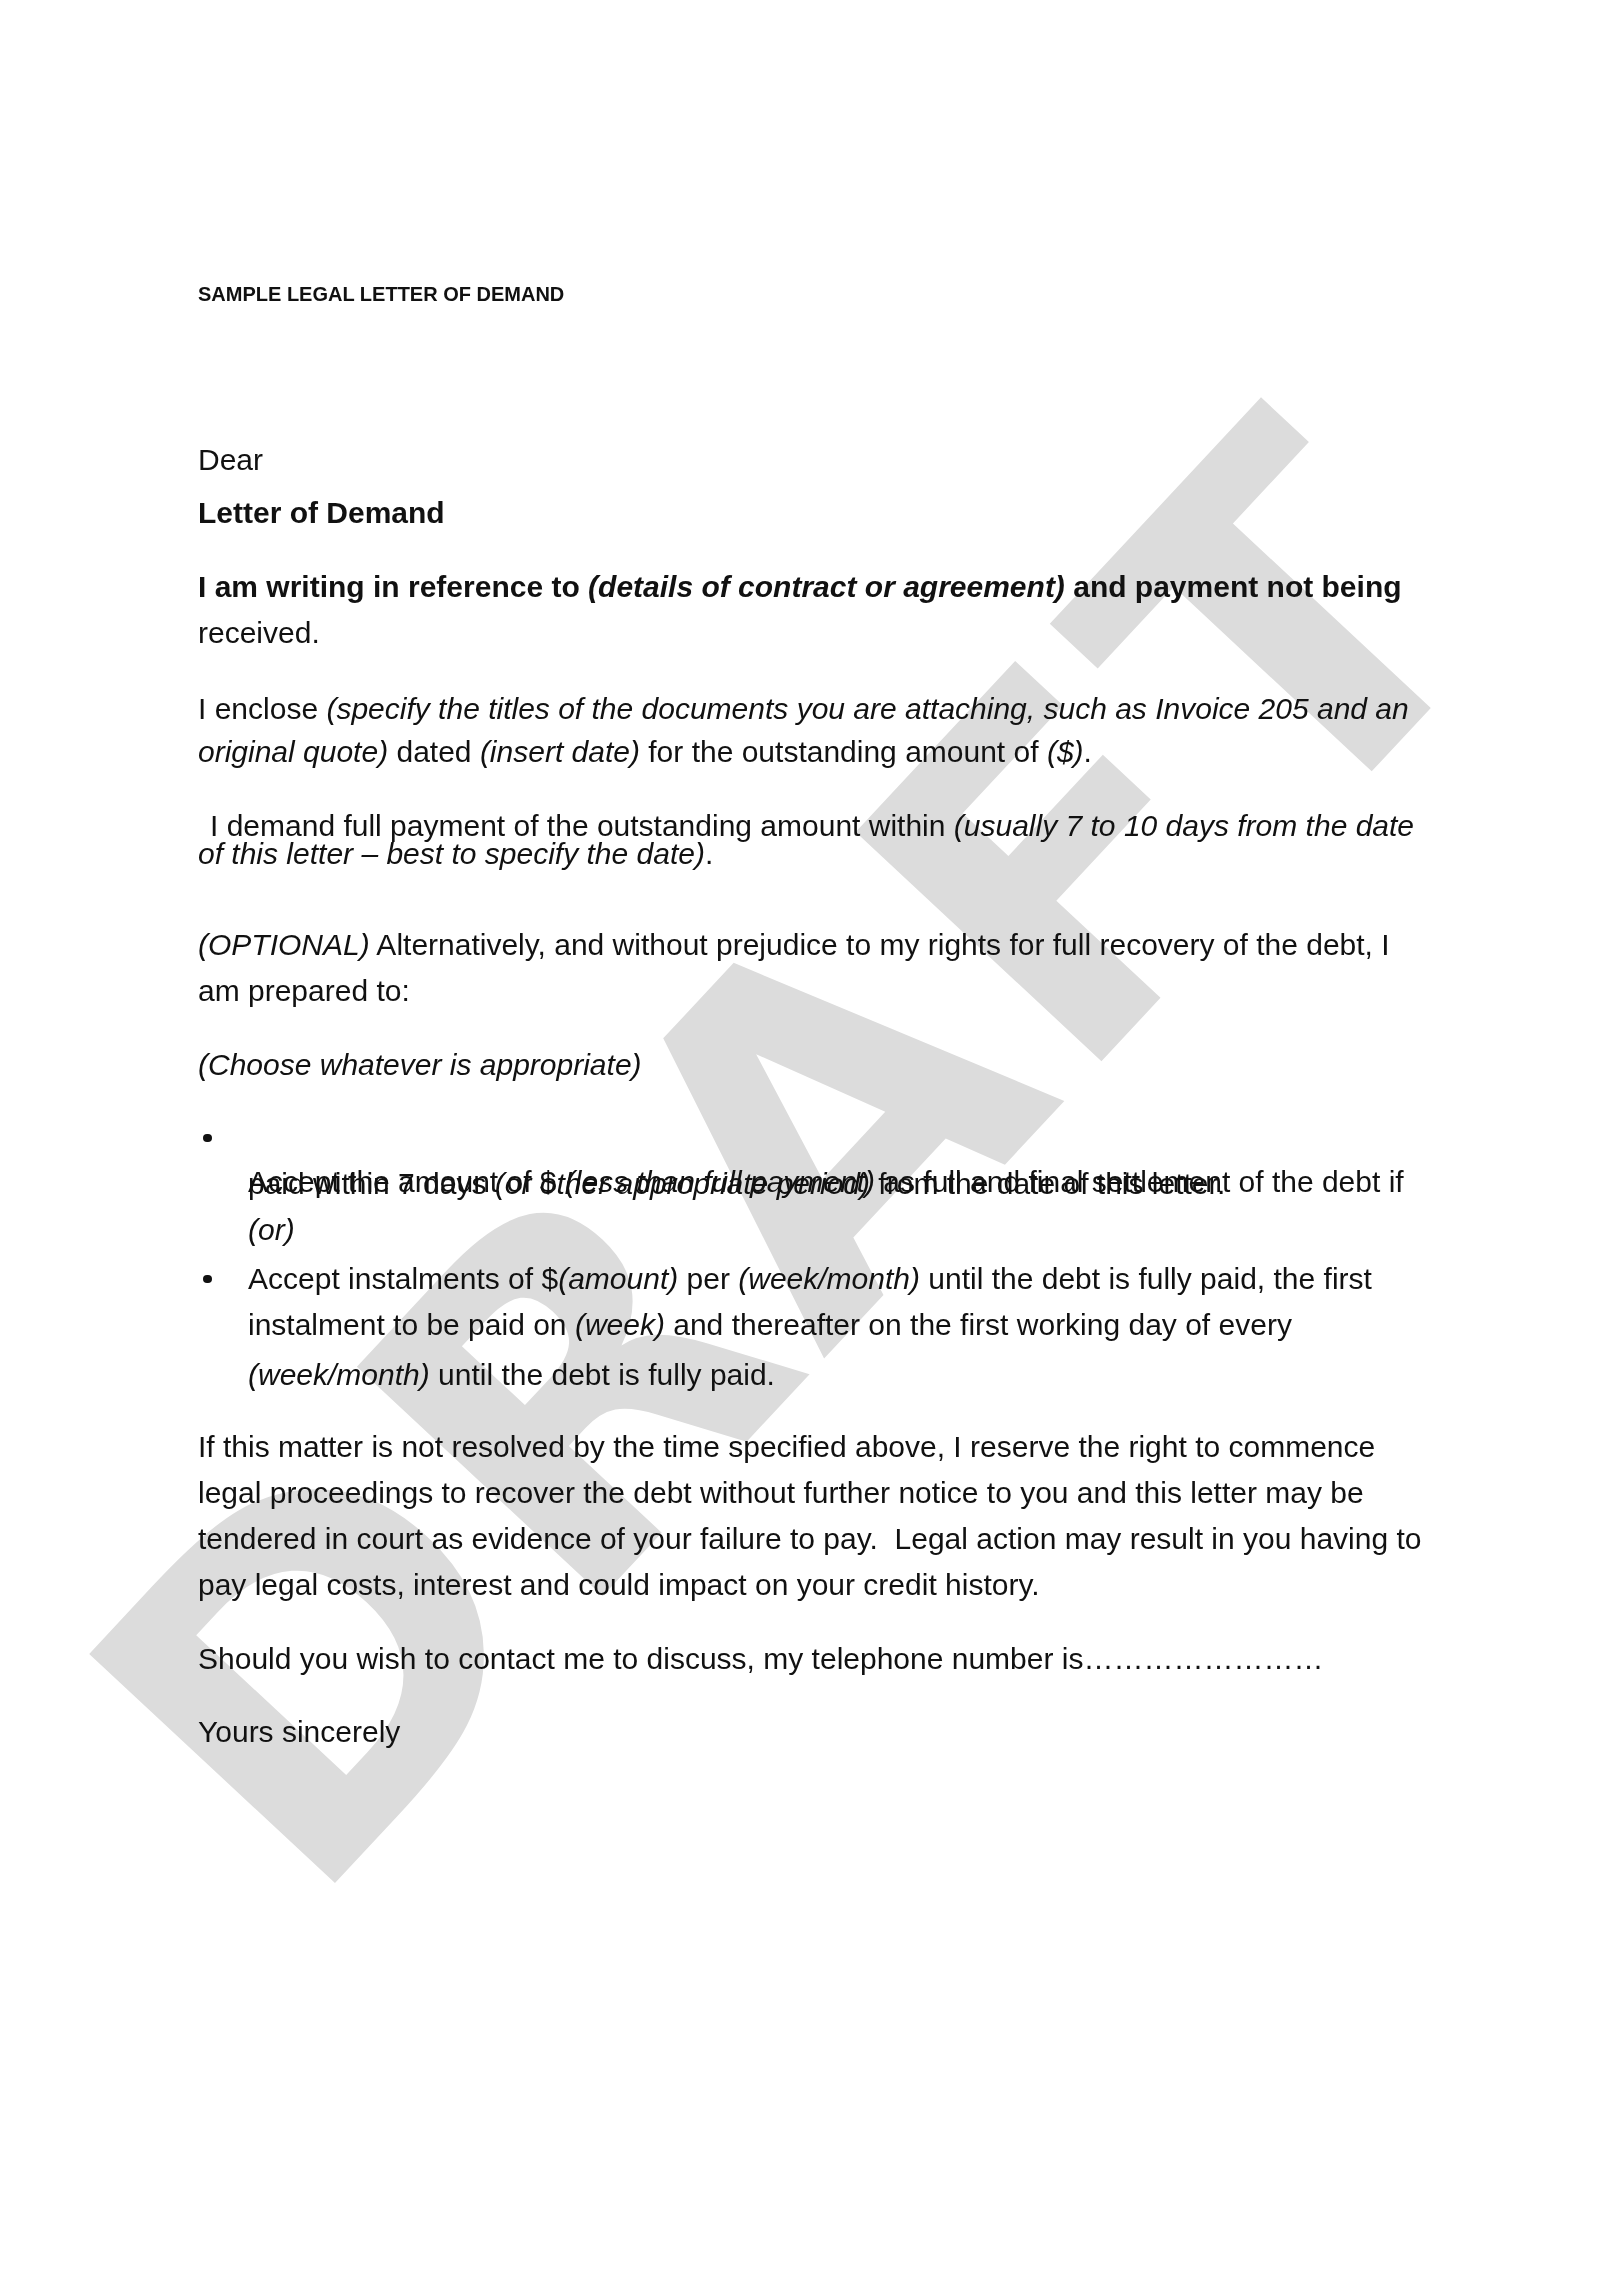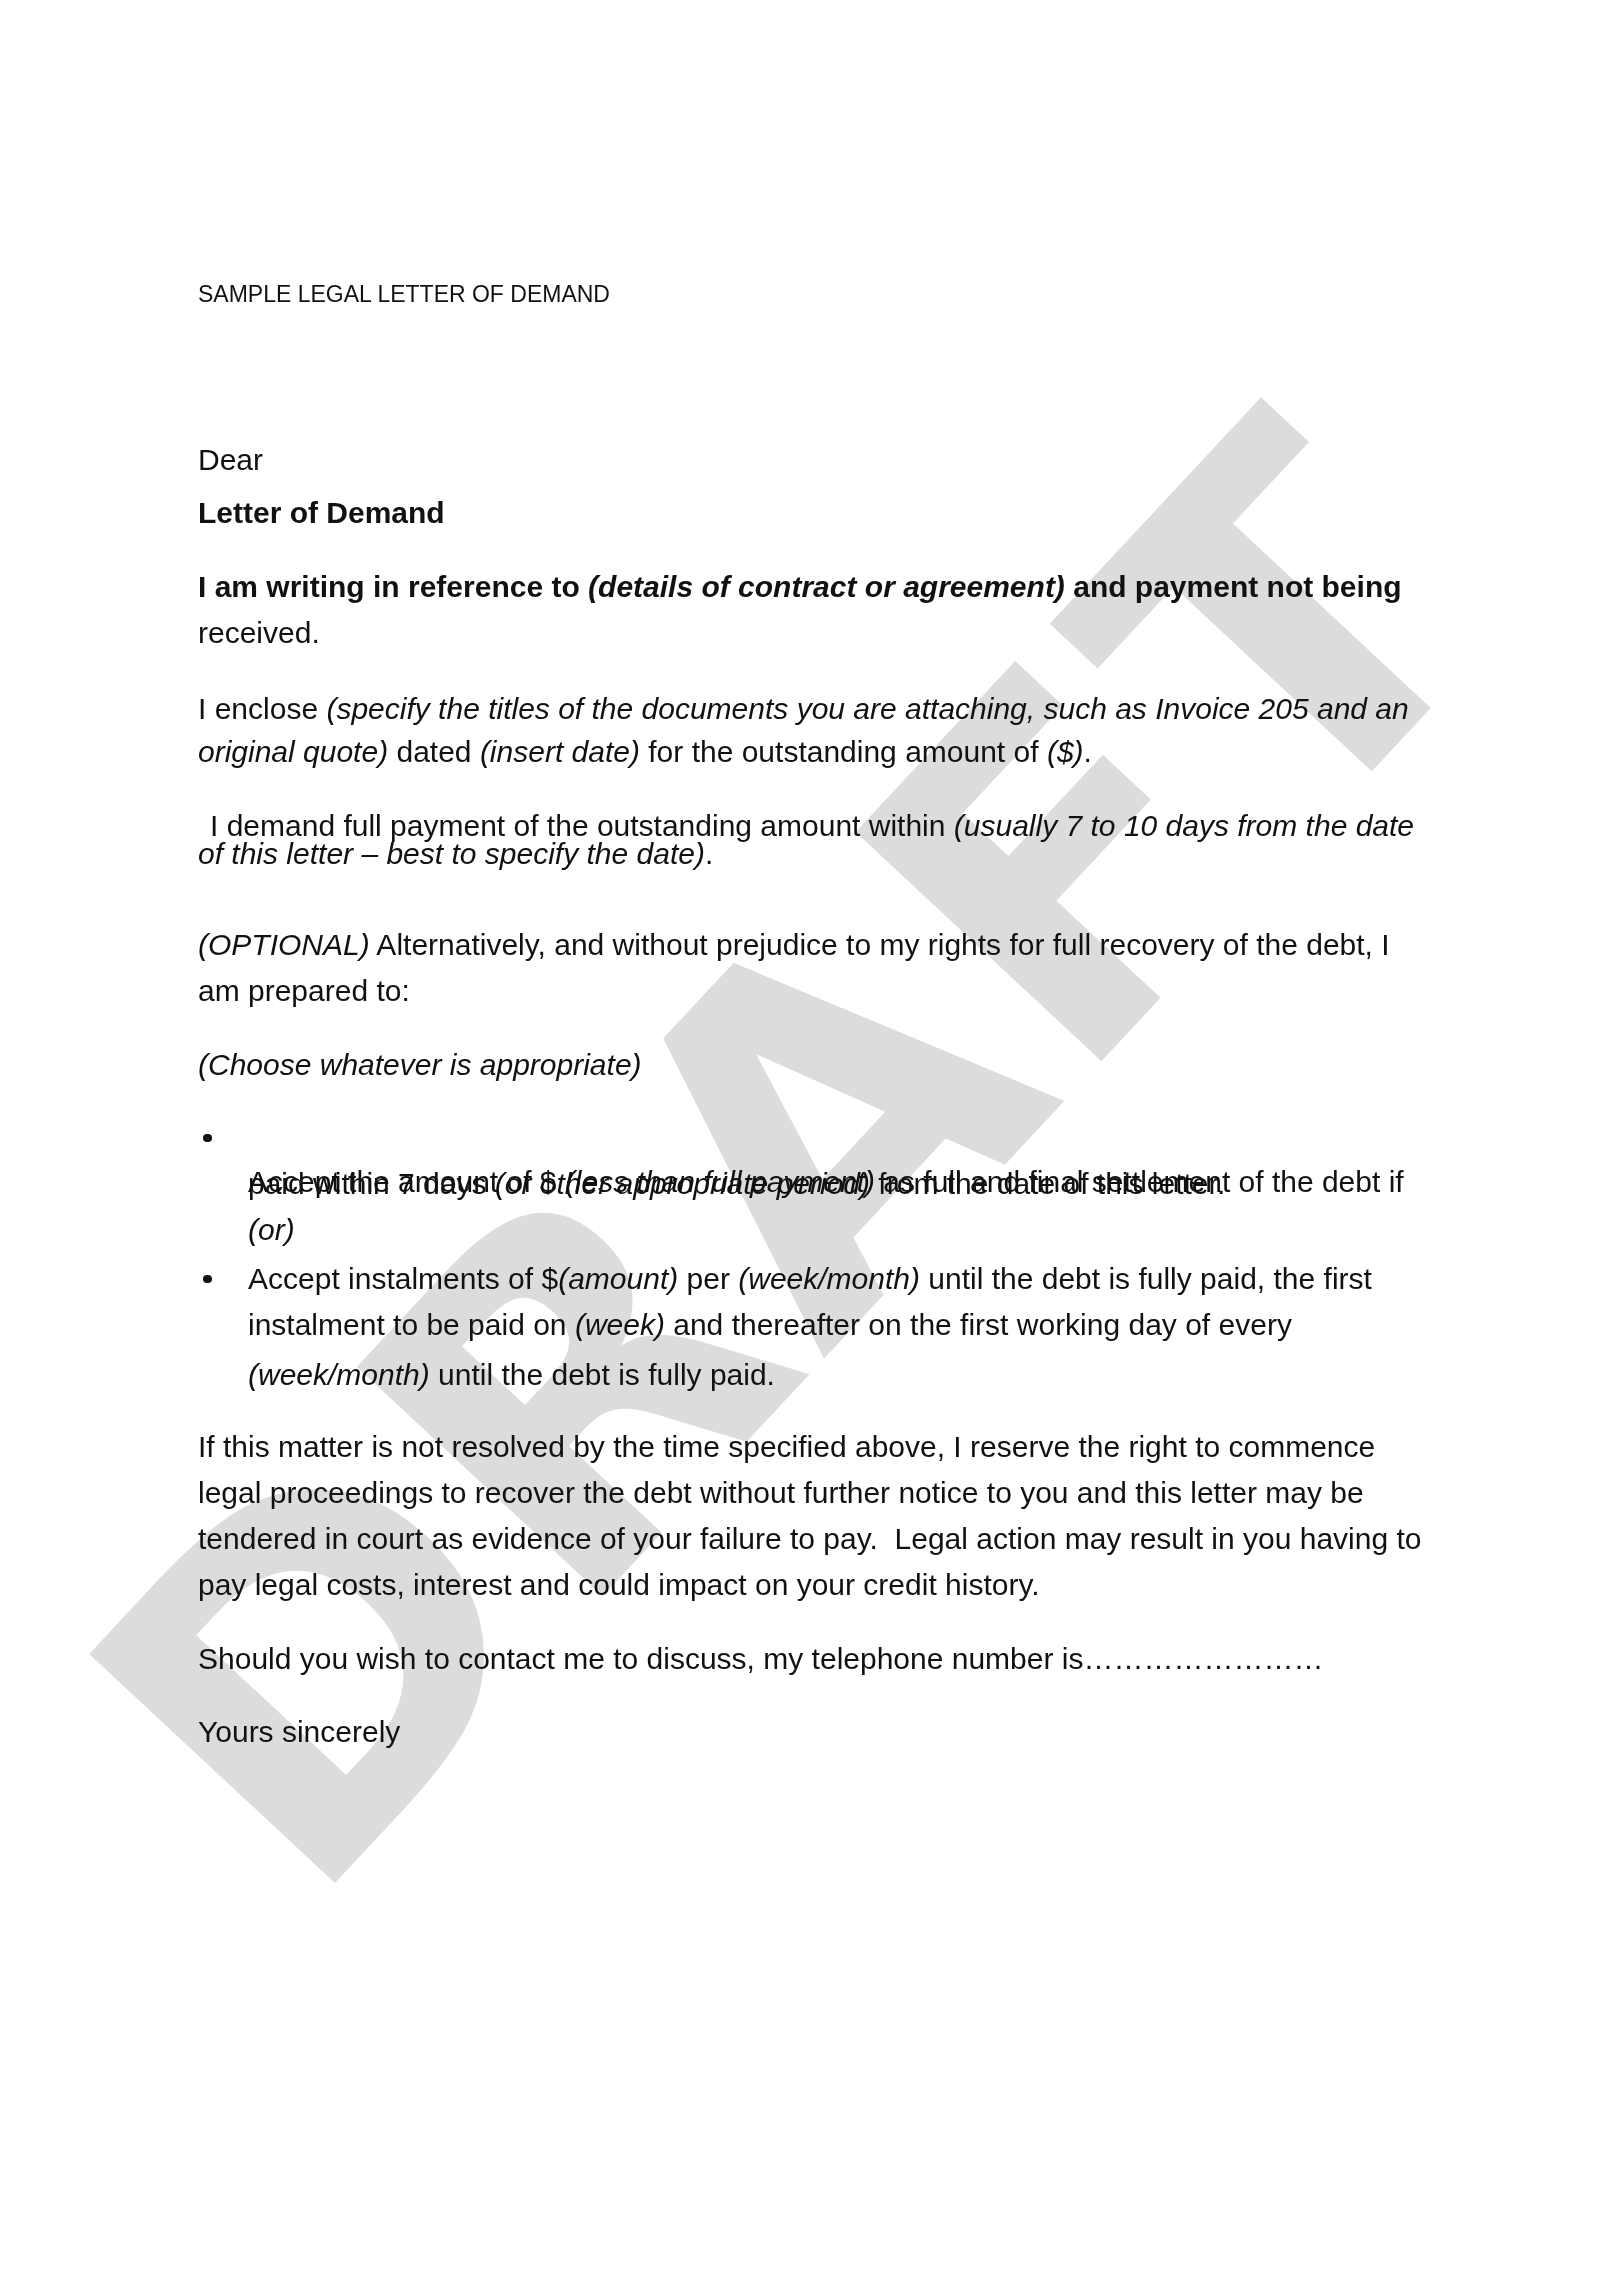--- a/index.html
+++ b/index.html
@@ -22,21 +22,21 @@
       white-space: nowrap;
       line-height: 1;
       z-index: 0;
       user-select: none;
     }
     .content {
       position: absolute; left: 198px; top: 0; width: 1255px; z-index: 1;
       font-size: 30px; line-height: 46px;
     }
     .abs { position: absolute; left: 0; white-space: nowrap; }
-    .title { font-weight: normal; font-size: 23px; }
+    .title { font-weight: bold; font-size: 20px; }
     .bold { font-weight: bold; }
     i { font-style: italic; }
     .bullet-wrap { position: absolute; left: 0; }
     .bullet-dot {
       position: absolute; left: 4.9px; width: 8.8px; height: 8.8px; border-radius: 50%;
       background: #111111;
     }
     .bullet-text { position: absolute; left: 50px; white-space: nowrap; }
   </style>
 </head>

